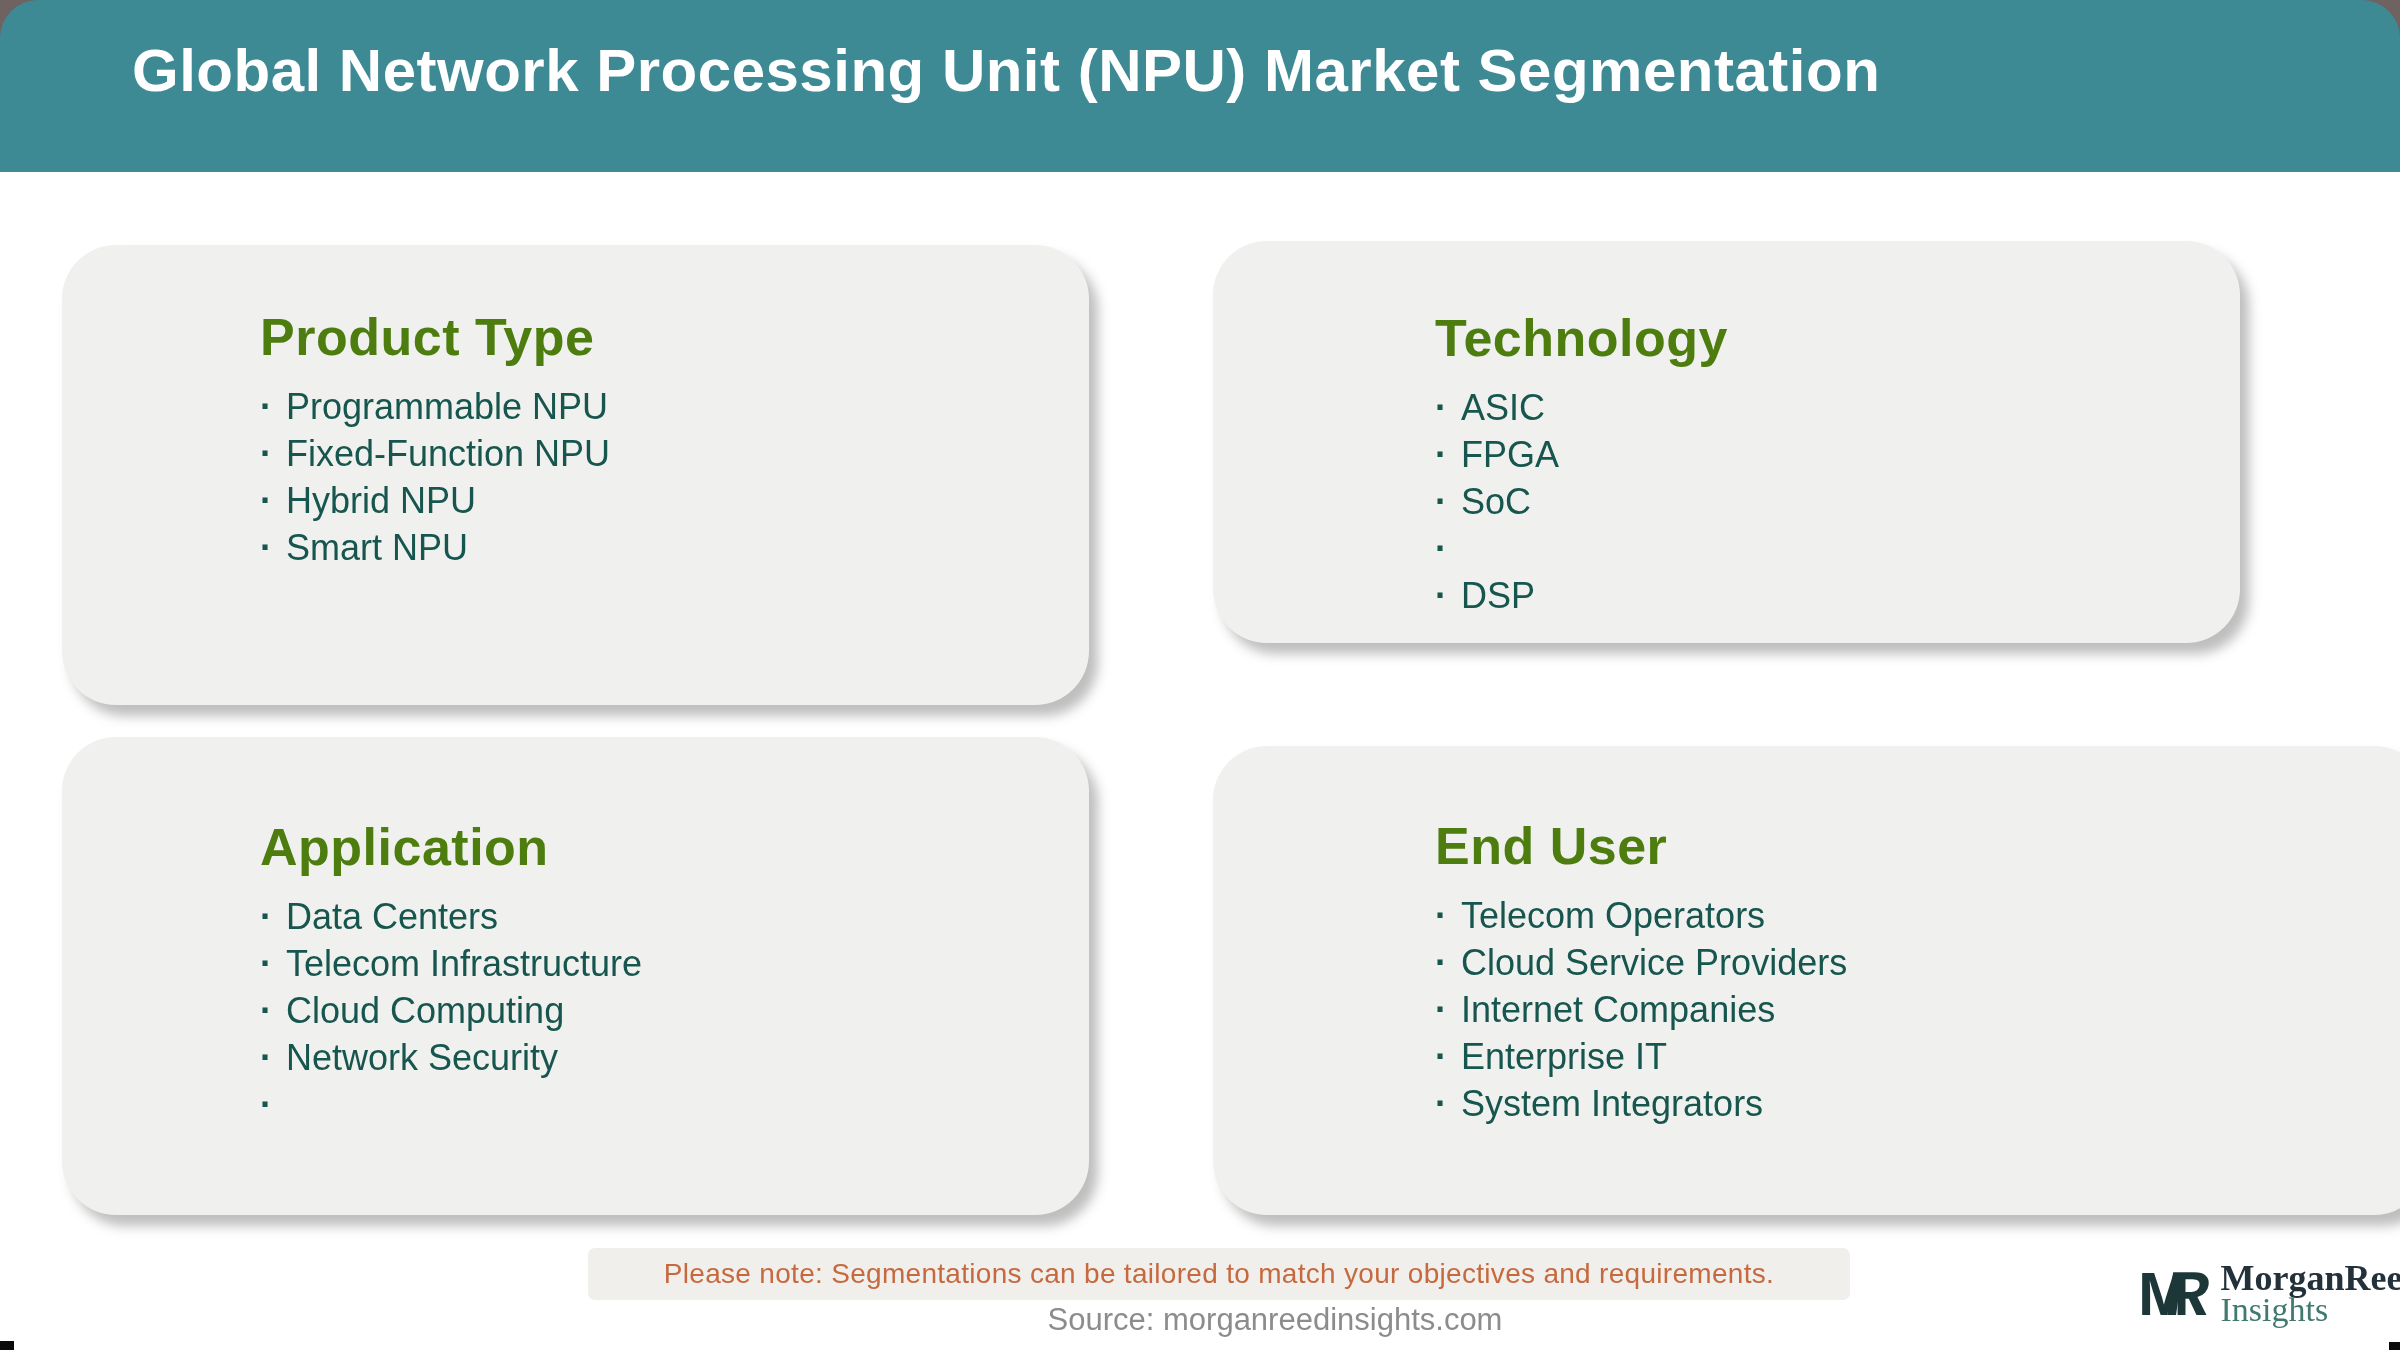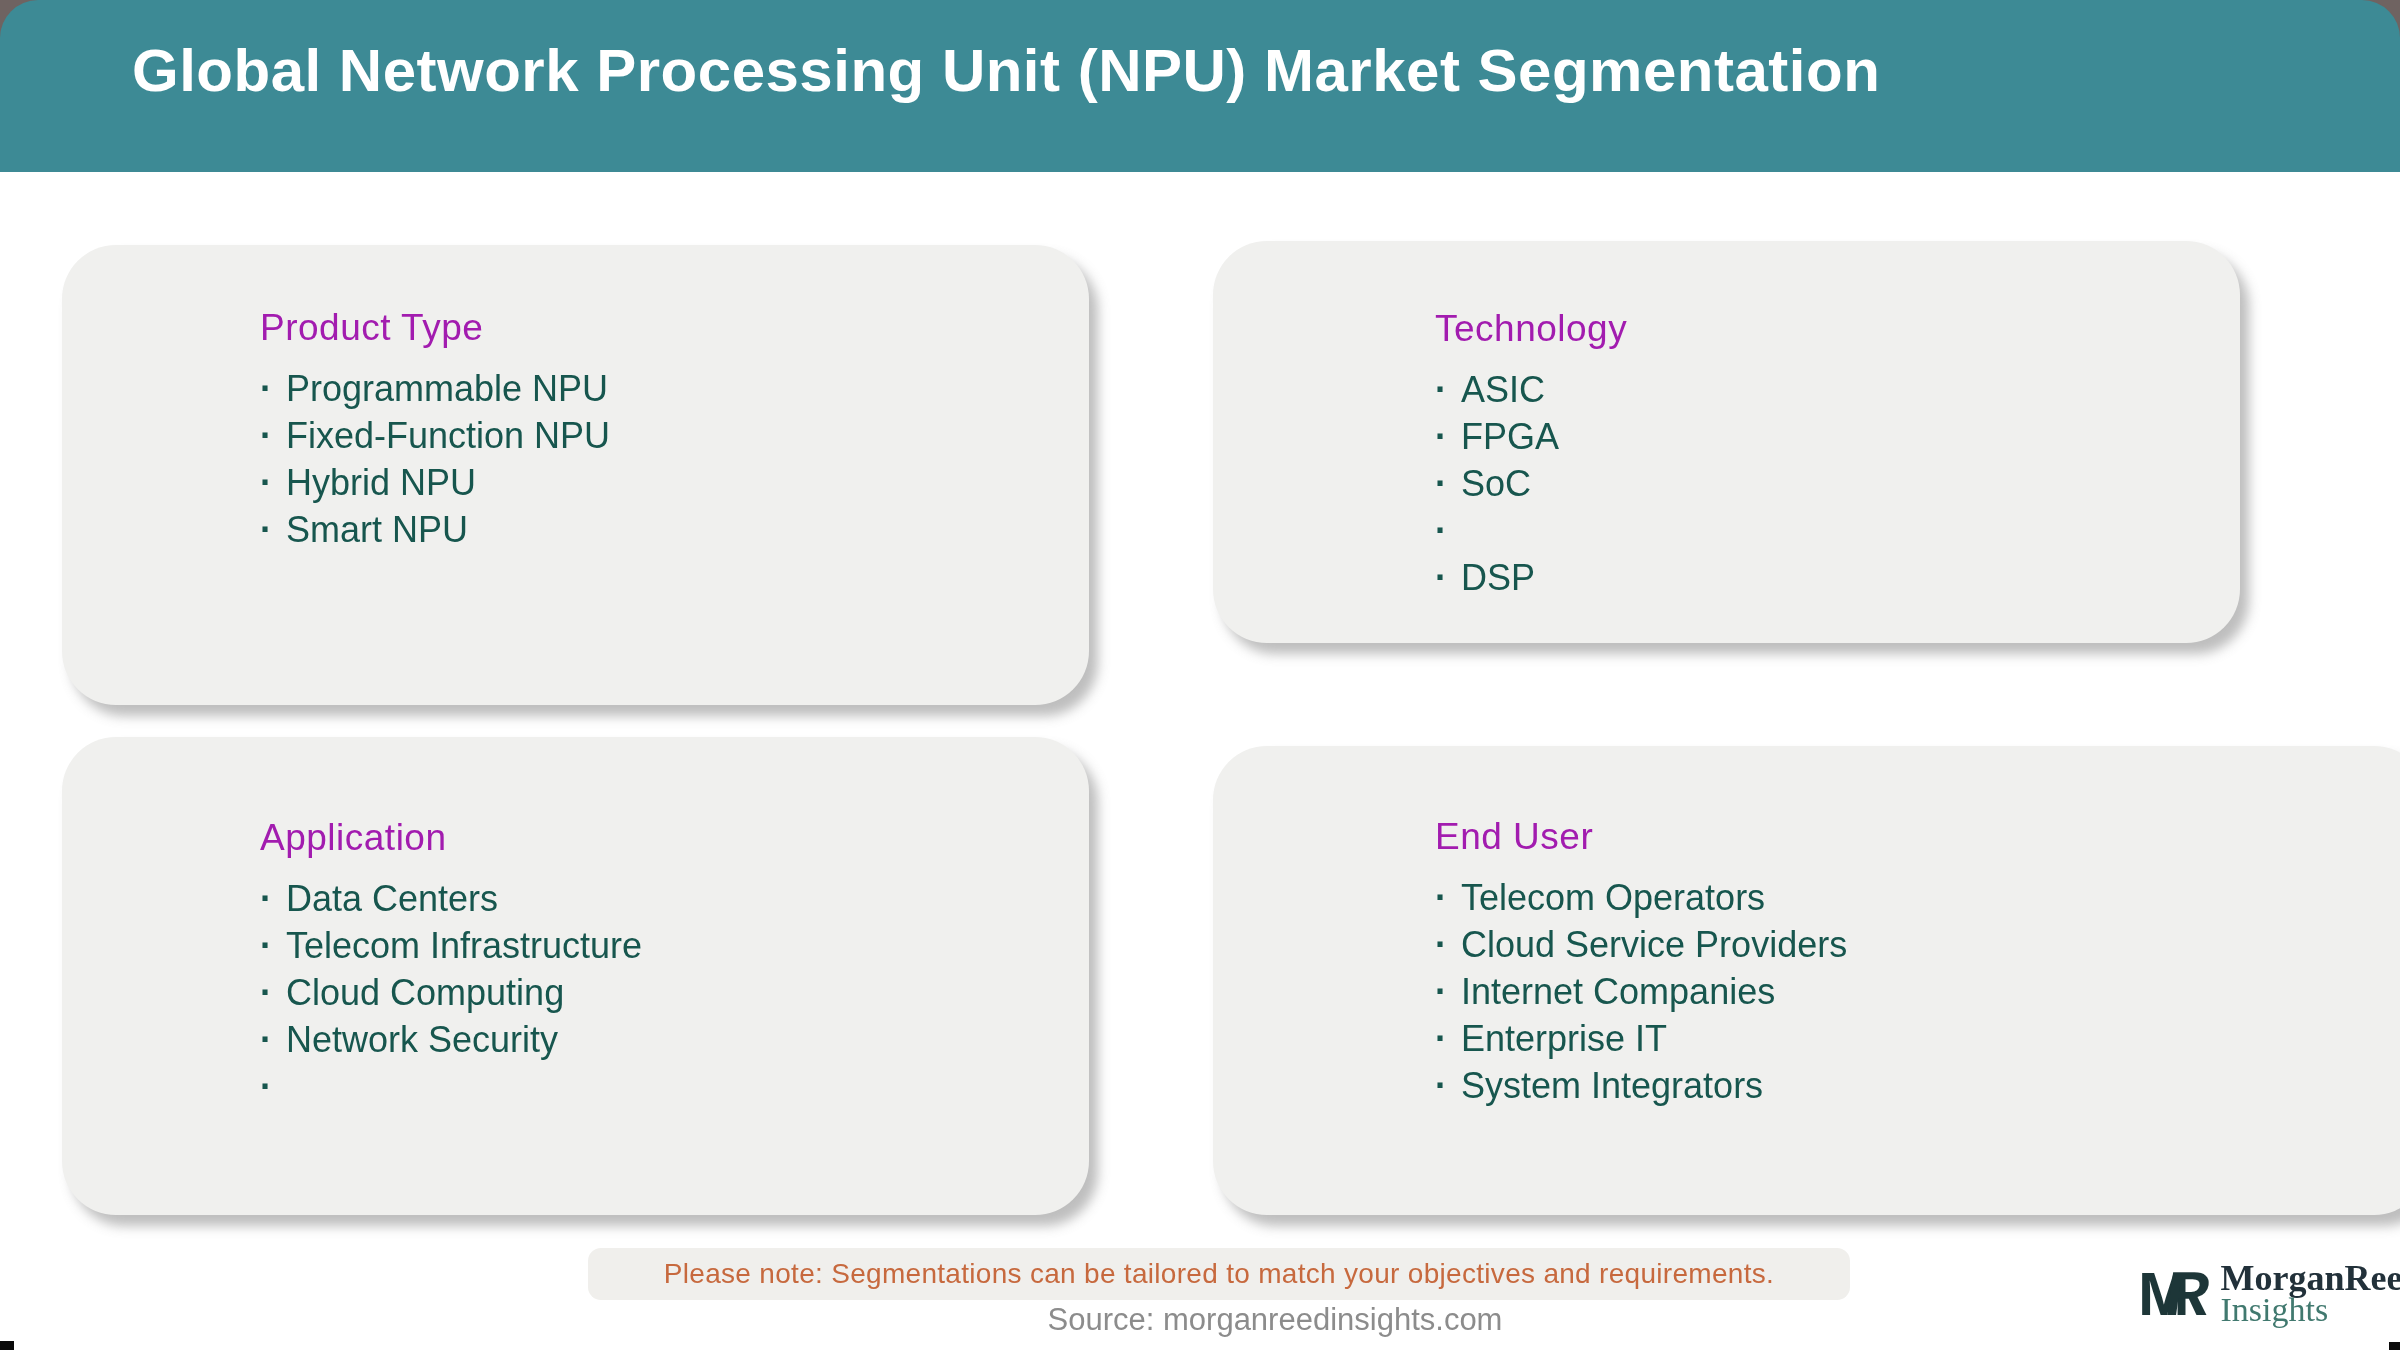--- a/index.html
+++ b/index.html
@@ -37,41 +37,41 @@
     background: #f0f0ee;
     border-radius: 54px;
     box-shadow: 9px 11px 12px rgba(110,110,110,0.45);
   }
   .card-1 { left: 62px;   top: 245px; width: 1027px; height: 460px; padding: 62px 50px 0 198px; }
   .card-2 { left: 1213px; top: 241px; width: 1027px; height: 402px; padding: 67px 31px 0 222px; }
   .card-3 { left: 62px;   top: 737px; width: 1027px; height: 478px; padding: 80px 50px 0 198px; }
   .card-4 { left: 1213px; top: 746px; width: 1215px; height: 469px; padding: 70px 50px 0 222px; }
 
   .card h2 {
-    font-size: 37px; font-weight: normal; color: #a21caf;
+    font-size: 52px; font-weight: bold; color: #4d7c0f;
     letter-spacing: 0.5px;
     margin-bottom: 16px;
     white-space: nowrap;
   }
   .bullet {
     display: flex; align-items: baseline;
     font-size: 36px; line-height: 47px; color: #17564e;
     white-space: nowrap;
   }
   .bullet .dot {
     width: 26px; text-align: left;
     font-weight: bold; color: #17564e;
   }
 
   
   .note-bar {
     position: absolute; left: 588px; top: 1248px;
     width: 1262px; height: 52px;
     background: #f0efec;
-    border-radius: 13px;
+    border-radius: 7px;
     display: flex; align-items: center; justify-content: center;
   }
   .note-bar span {
     font-size: 28px; color: #c7693e; letter-spacing: 0.3px;
     white-space: nowrap;
   }
   .source-line {
     position: absolute; left: 1275px; top: 1302px;
     transform: translateX(-50%);
     font-size: 31px; color: #8c8c8c;

